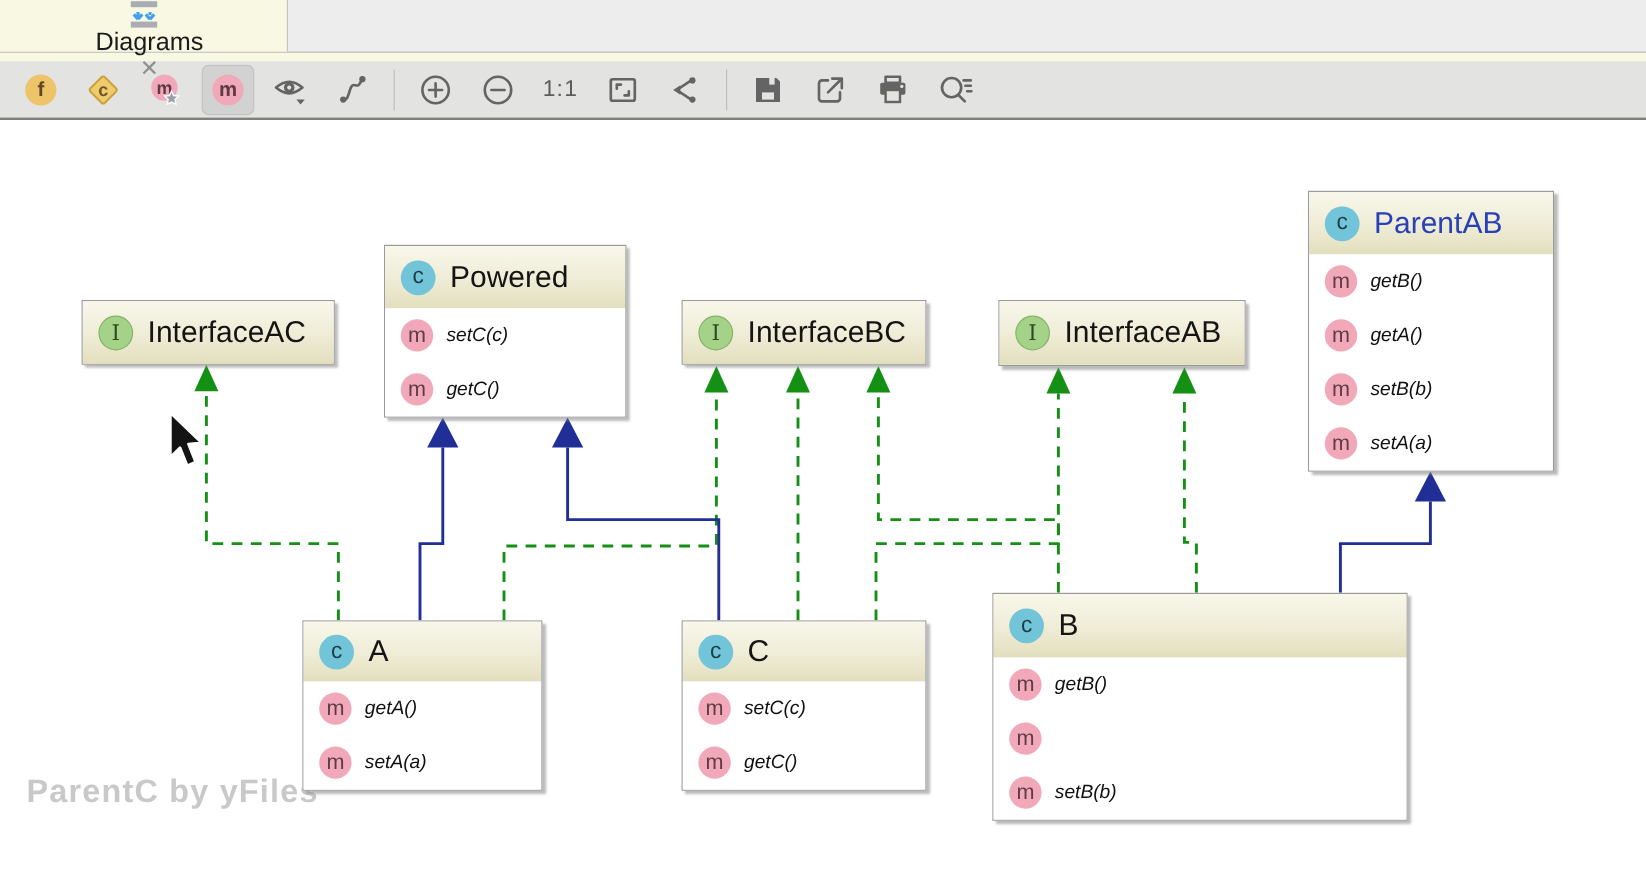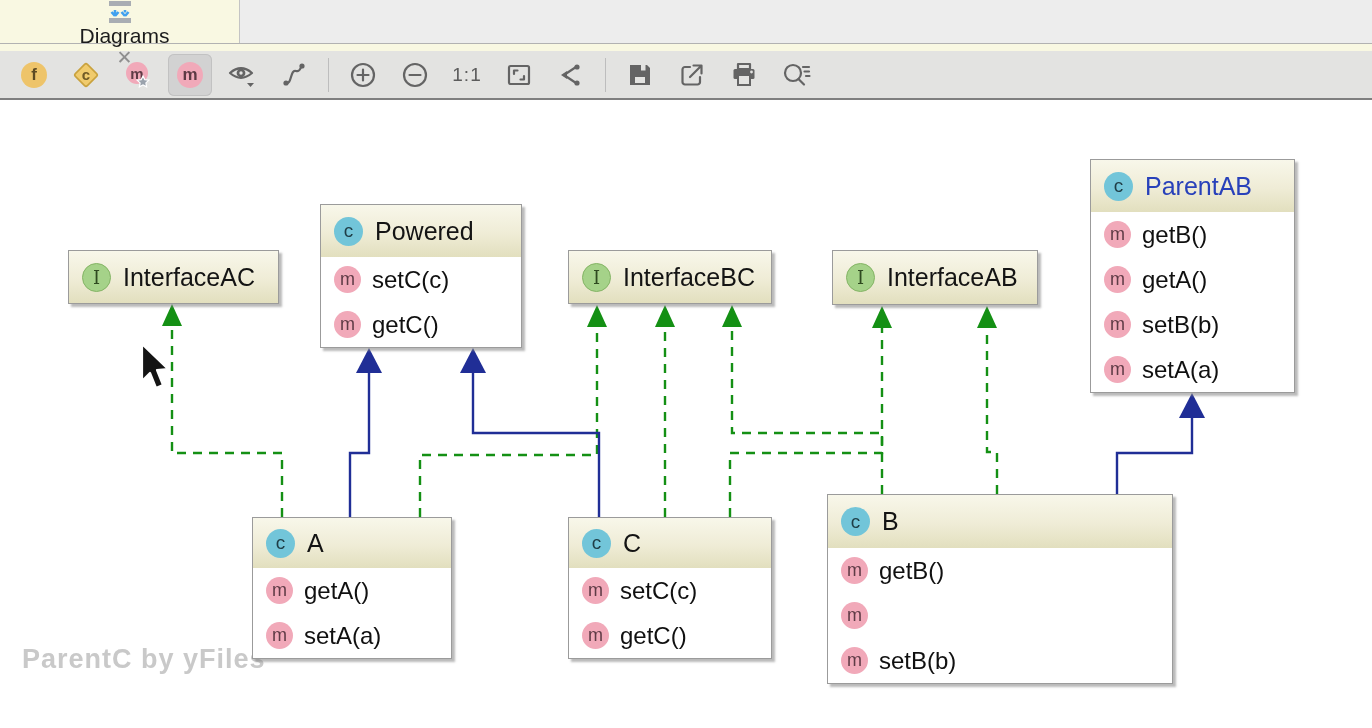--- a/index.html
+++ b/index.html
@@ -45,21 +45,21 @@
                  display:flex; align-items:center; padding-left:13px; }
   .node-title { font-size:25px; color:#141414; margin-left:12px; white-space:nowrap; }
   .badge { border-radius:50%; display:flex; align-items:center; justify-content:center;
            flex:0 0 auto; }
   .badge-c { width:29px; height:29px; background:#72c5d9; color:#1f3d46; font-size:19px; }
   .badge-i { width:29px; height:29px; background:#a5d289; border:1px solid #84b465;
              color:#2f4a20; font-size:18px; font-family:"DejaVu Serif", serif; }
   .badge-m { width:27px; height:27px; background:#f1a9b9; color:#5f3b46; font-size:18px; }
   .member-row { display:flex; align-items:center; height:45px; padding-left:13px;
                 background:#fff; }
-  .member-name { font-size:24px; color:#101010; margin-left:11px; white-space:nowrap; }
+  .member-name { font-size:16px; color:#101010; margin-left:11px; white-space:nowrap;font-style:italic; }
 
   .watermark { position:absolute; left:22px; top:544px; font-size:27px; font-weight:bold;
                color:#c9c9c9; letter-spacing:1px; z-index:1; }
 </style>
 </head>
 <body>
 
 <div class="tabbar">
   <div class="tab">
     <svg class="tab-icon" viewBox="0 0 26 24">

